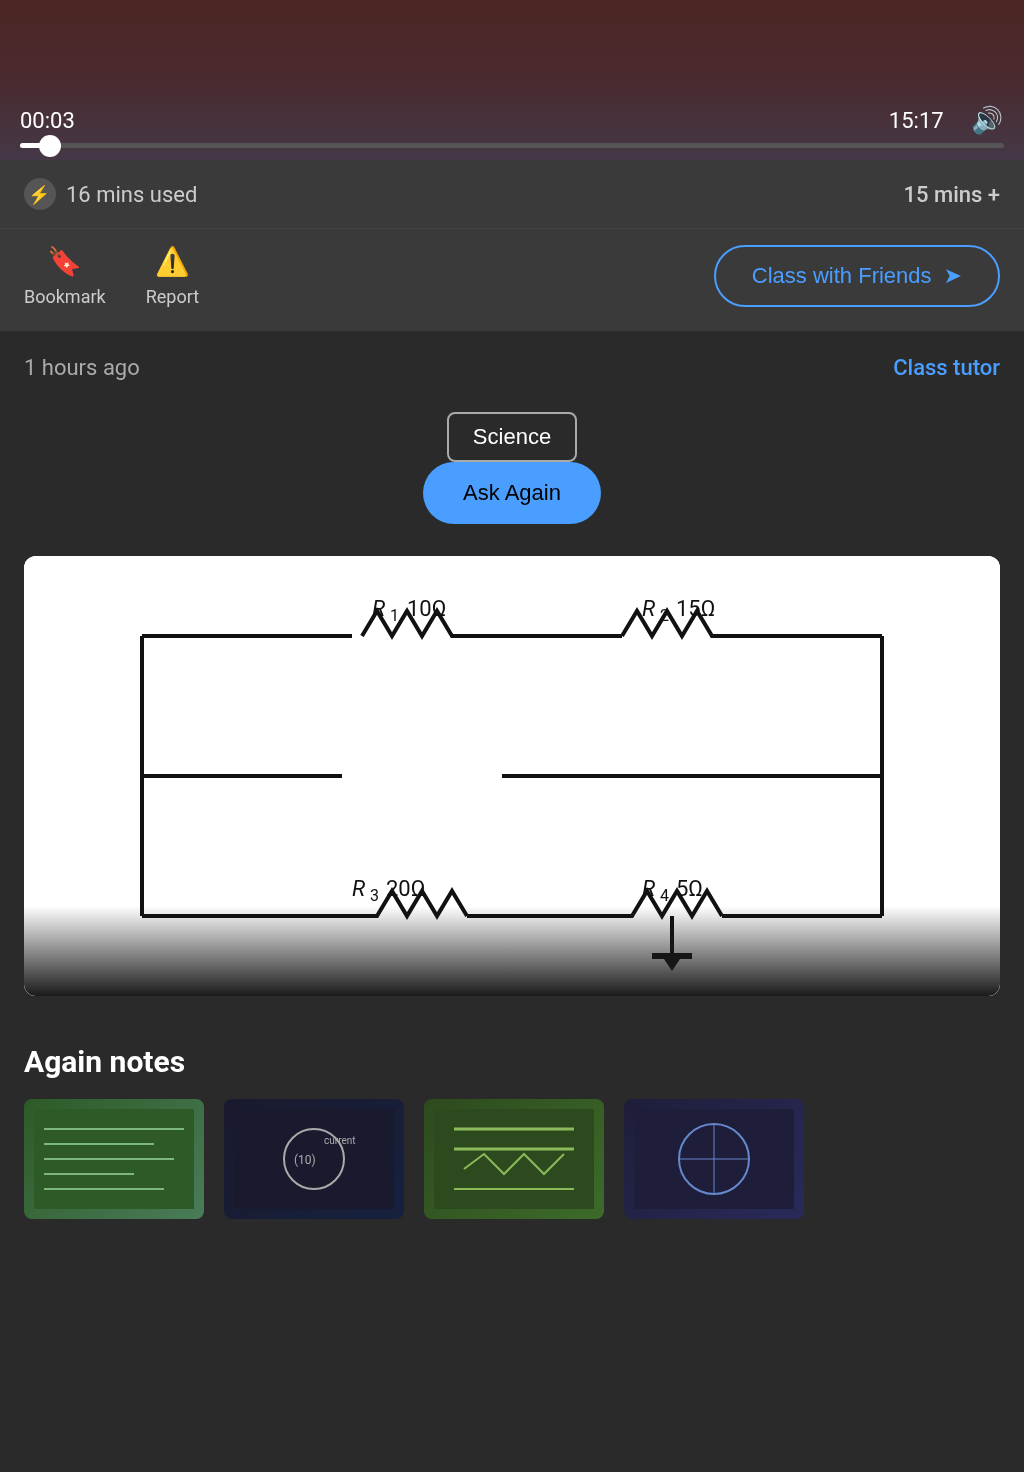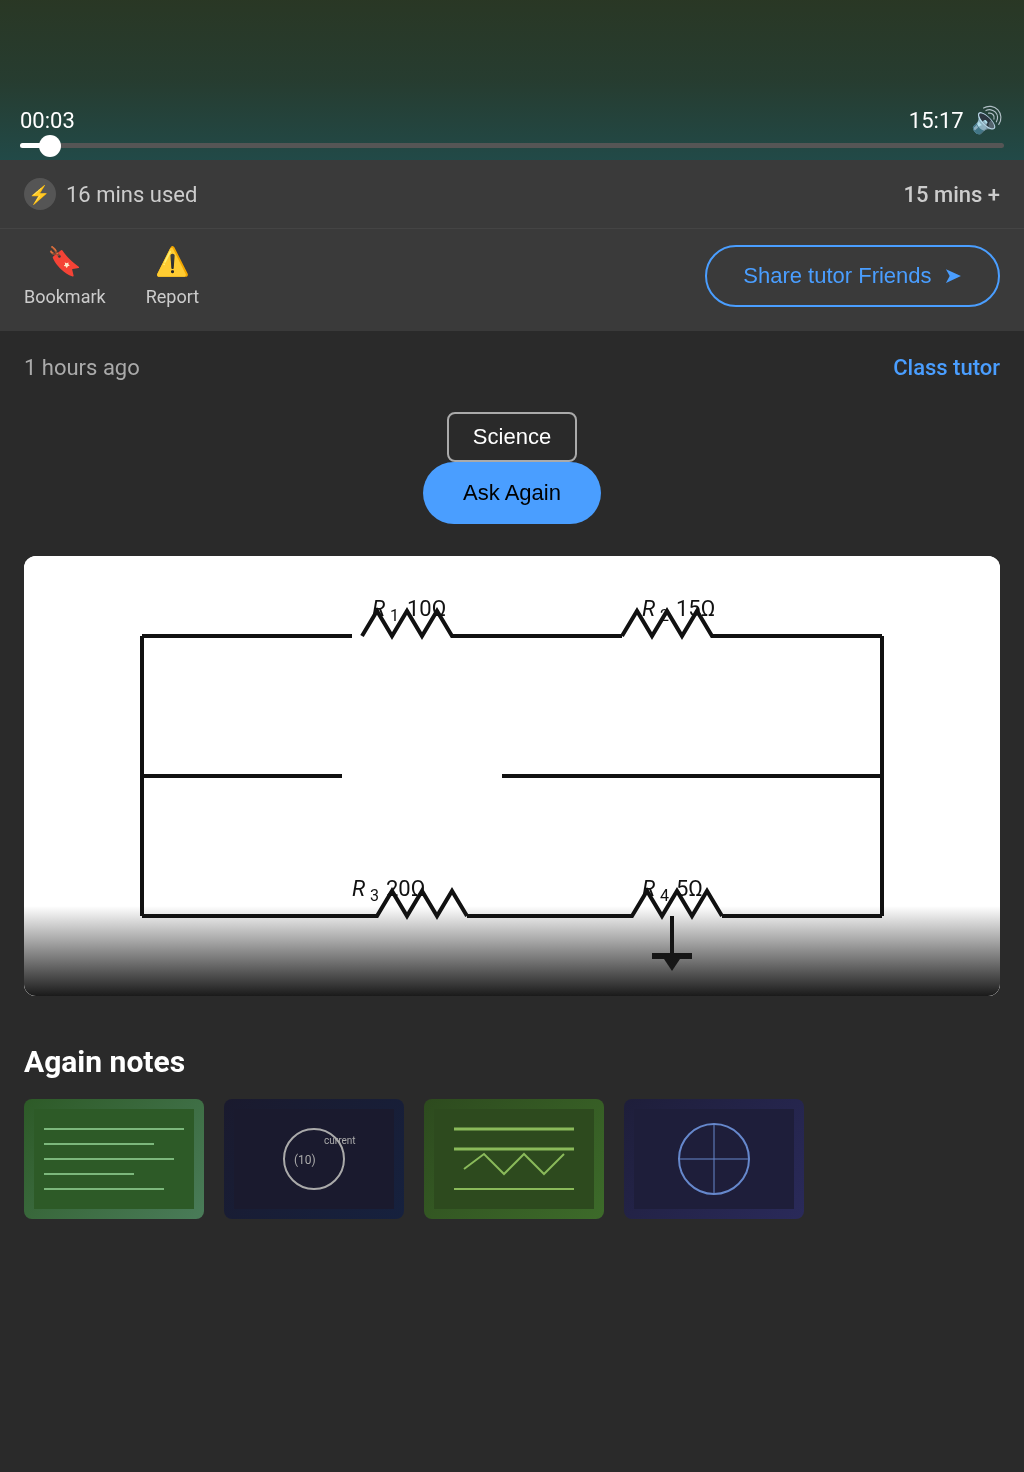--- a/index.html
+++ b/index.html
@@ -7,21 +7,21 @@
       background-color: #2a2a2a;
       font-family: -apple-system, BlinkMacSystemFont, 'Segoe UI', Roboto, sans-serif;
       color: #ffffff;
       width: 1024px;
       min-height: 1472px;
       overflow-x: hidden;
     }
 
     
     .video-player {
-      background: #4d7c0f;
+      background: #c2410c;
       width: 100%;
       height: 160px;
       position: relative;
       display: flex;
       flex-direction: column;
       justify-content: flex-end;
       padding: 12px 20px;
     }
 
     .video-thumbnail {
@@ -302,21 +302,21 @@
     }
   </style>
 </head>
 <body>
 
 <div class="video-player">
   <div class="video-thumbnail"></div>
   <div class="video-controls">
     <div class="video-time-row">
       <span class="video-time">00:03</span>
-      <div style="display:flex; align-items:center; gap:8px;">
+      <div style="display:flex; align-items:center; gap:28px;">
         <span class="video-time-end">15:17</span>
         <span class="volume-icon">🔊</span>
       </div>
     </div>
     <div class="progress-bar-container">
       <div class="progress-bar">
         <div class="progress-bar-fill"></div>
         <div class="progress-thumb"></div>
       </div>
     </div>
@@ -334,21 +334,21 @@
 <div class="action-bar">
   <div class="action-item">
     <span class="action-icon">🔖</span>
     <span class="action-label">Bookmark</span>
   </div>
   <div class="action-item">
     <span class="action-icon">⚠️</span>
     <span class="action-label">Report</span>
   </div>
   <button class="share-btn">
-    <span>Share tutor Friends</span>
+    <span>Class with Friends</span>
     <span>➤</span>
   </button>
 </div>
 
 <div class="meta-row">
   <span class="time-ago">1 hours ago</span>
   <span class="rate-tutor">Class tutor</span>
 </div>
 
 <div class="tags-row">

